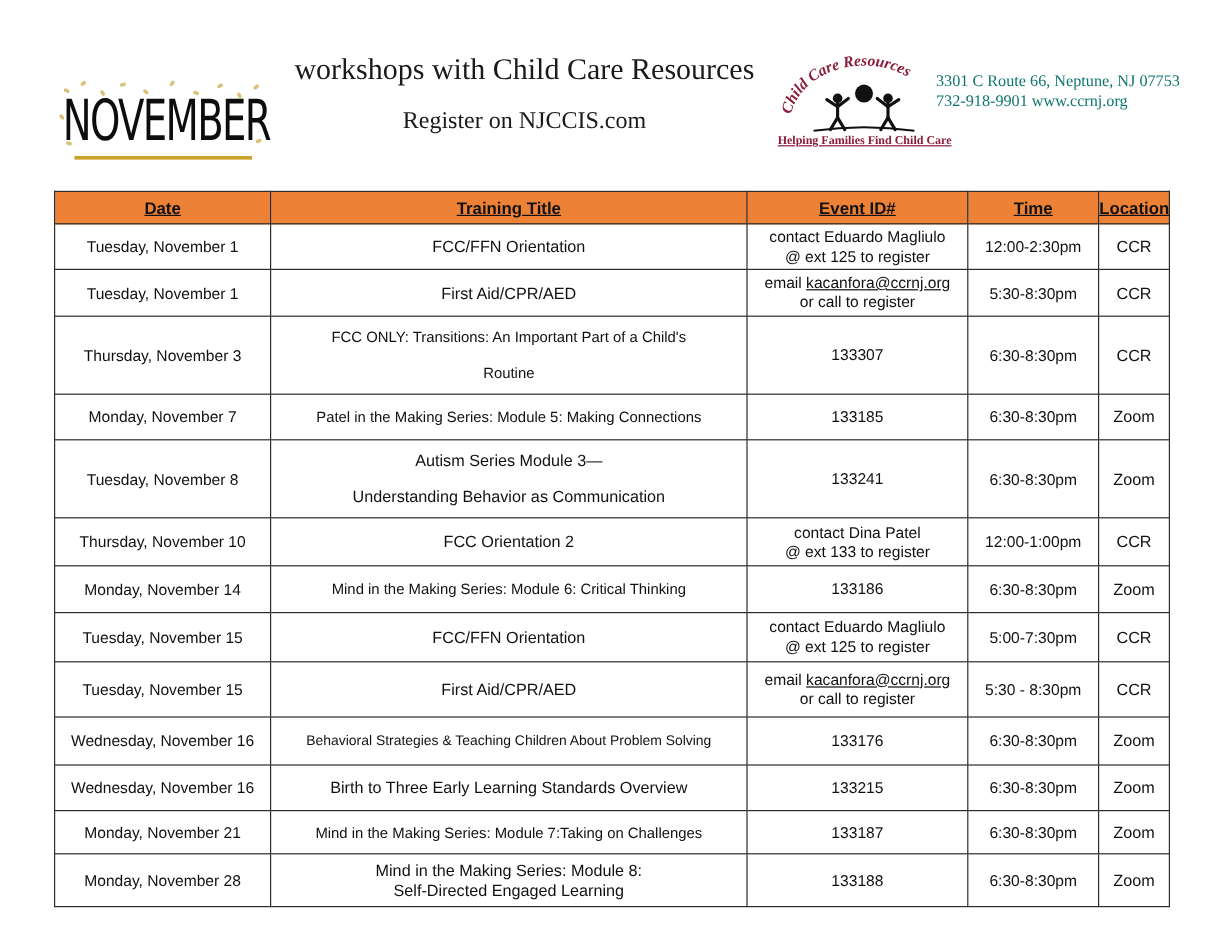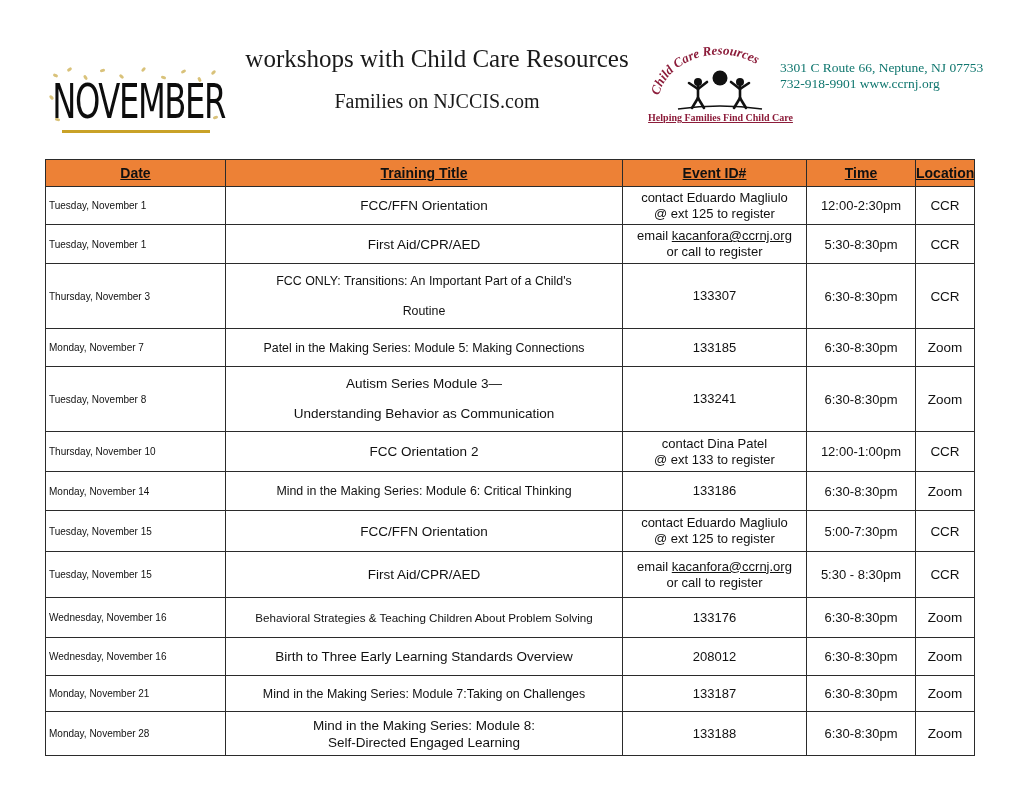--- a/index.html
+++ b/index.html
@@ -168,22 +168,22 @@
   #schedule-table thead th span {
     text-decoration: underline;
   }
   .col-date   { width: 180px; }
   .col-title  { width: 397px; }
   .col-event  { width: 184px; }
   .col-time   { width: 109px; }
   .col-loc    { width: 59px; }
 
   td.cell-date {
-    font-size: 10px;
-    text-align: left;
+    font-size: 13px;
+    text-align: center;
     padding-left: 5px;
     margin-top: 16px;
   }
   td.cell-title {
     font-size: 13.5px;
     text-align: center;
   }
   td.cell-title.tight { font-size: 12.4px; }
   td.cell-event {
     font-size: 13px;
@@ -227,21 +227,21 @@
     <div class="confetti" style="left:4px;  top:30px; transform:rotate(48deg);"></div>
     <div class="confetti" style="left:172px;top:30px; transform:rotate(-48deg);"></div>
     <div class="confetti" style="left:10px; top:52px; transform:rotate(15deg);"></div>
     <div class="confetti" style="left:168px;top:50px; transform:rotate(-18deg);"></div>
     <div id="november-word">NOVEMBER</div>
     <div id="november-underline"></div>
   </div>
 
   <div id="title-block">
     <div id="main-title">workshops with Child Care Resources</div>
-    <div id="sub-title">Families on NJCCIS.com</div>
+    <div id="sub-title">Register on NJCCIS.com</div>
   </div>
 
   <div id="ccr-logo">
     <svg id="ccr-arc-text" viewBox="0 0 135 62">
       <defs>
         <path id="arcpath" d="M 6,58 A 62,50 0 0 1 129,52" fill="none"></path>
       </defs>
       <text>
         <textPath href="#arcpath" startOffset="4%">Child Care Resources</textPath>
       </text>
@@ -394,21 +394,21 @@
       <td class="cell-date">Wednesday, November 16</td>
       <td class="cell-title" style="font-size:11.6px">Behavioral Strategies &amp; Teaching Children About Problem Solving</td>
       <td class="cell-event">133176</td>
       <td class="cell-time">6:30-8:30pm</td>
       <td class="cell-loc">Zoom</td>
     </tr>
 
     <tr style="height:38px">
       <td class="cell-date">Wednesday, November 16</td>
       <td class="cell-title">Birth to Three Early Learning Standards Overview</td>
-      <td class="cell-event">208012</td>
+      <td class="cell-event">133215</td>
       <td class="cell-time">6:30-8:30pm</td>
       <td class="cell-loc">Zoom</td>
     </tr>
 
     <tr style="height:36px">
       <td class="cell-date">Monday, November 21</td>
       <td class="cell-title tight">Mind in the Making Series: Module 7:Taking on Challenges</td>
       <td class="cell-event">133187</td>
       <td class="cell-time">6:30-8:30pm</td>
       <td class="cell-loc">Zoom</td>

